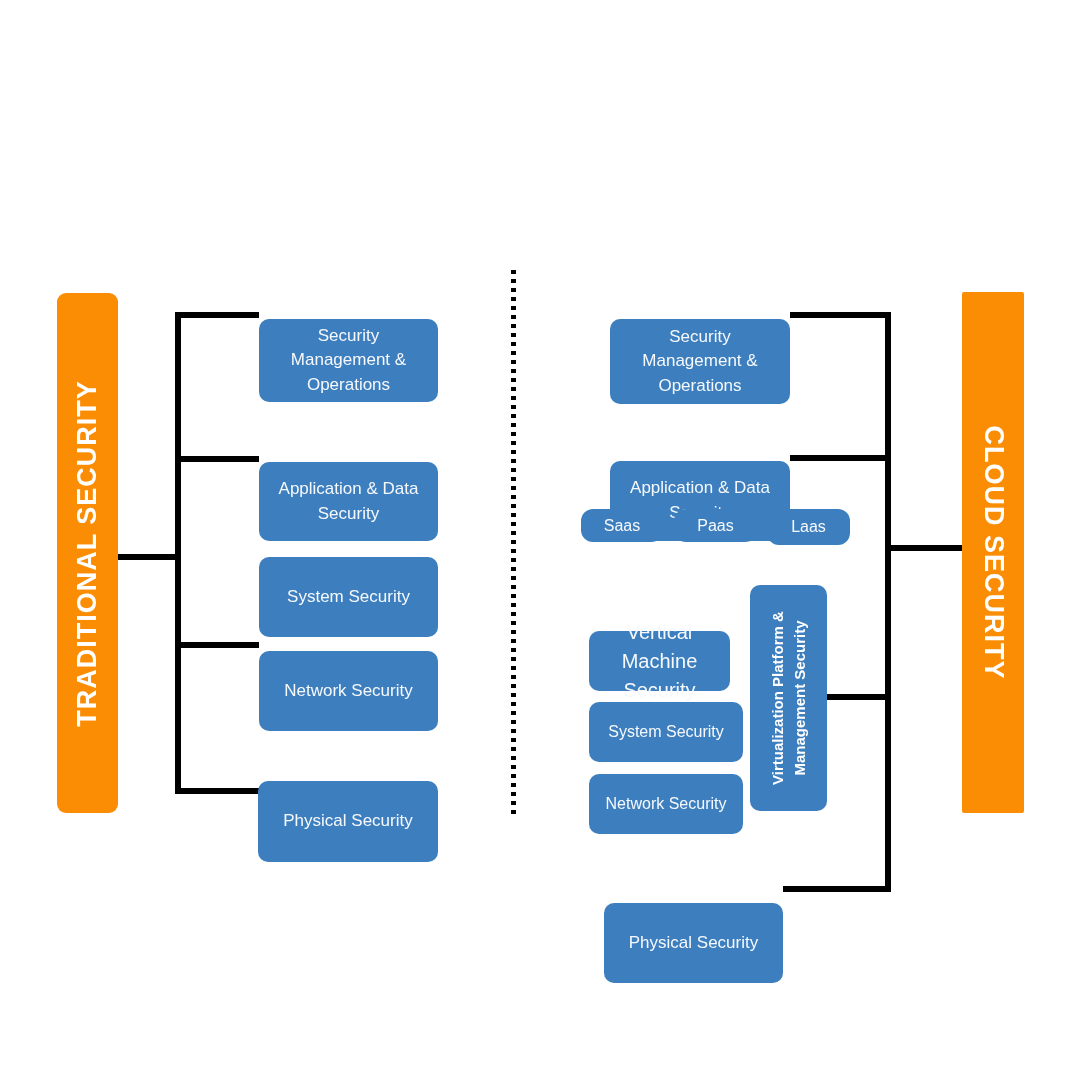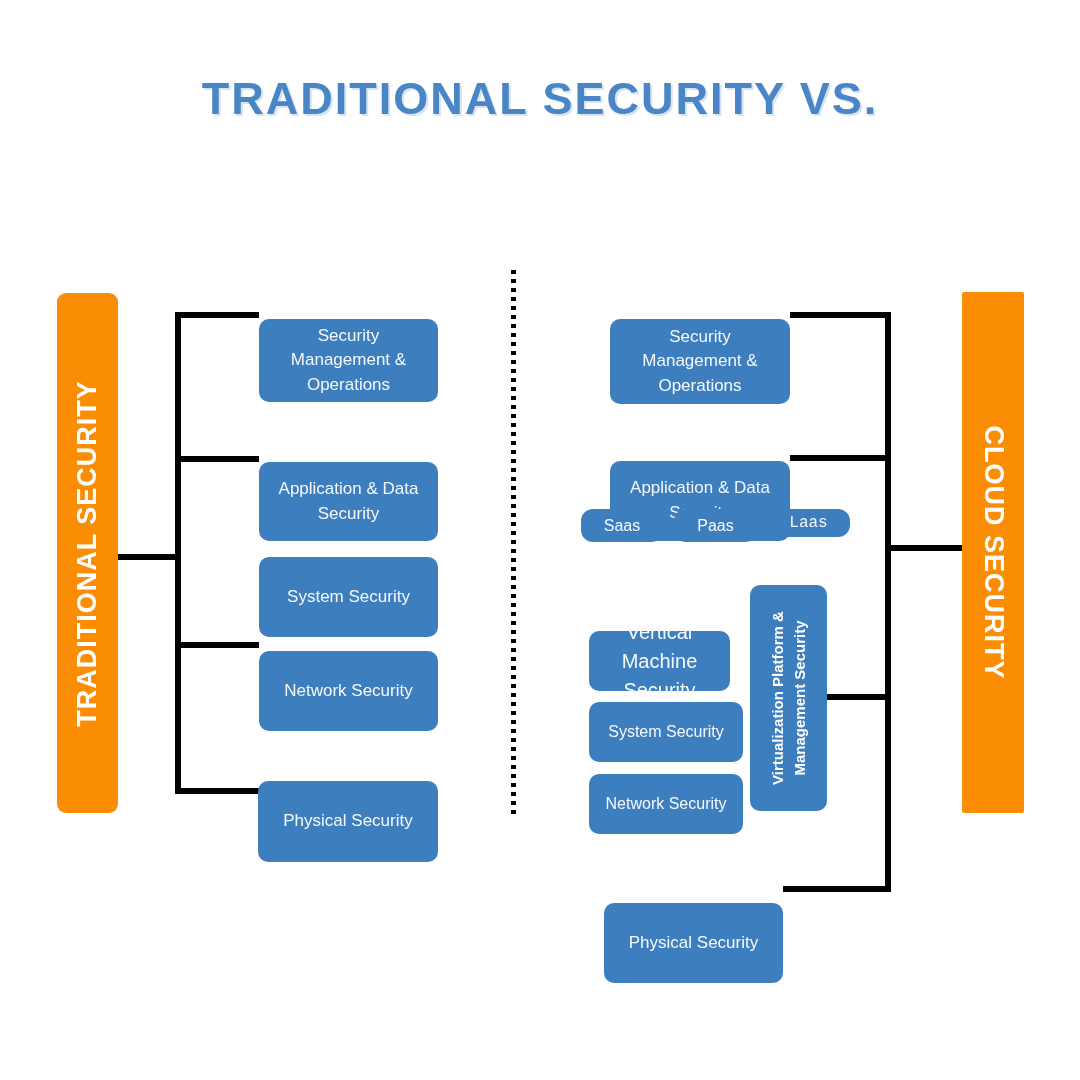--- a/index.html
+++ b/index.html
@@ -71,34 +71,33 @@
   .lb1{left:259px;top:275px;width:179px;height:83px;}
   .lb2{left:259px;top:418px;width:179px;height:79px;}
   .lb3{left:259px;top:513px;width:179px;height:80px;}
   .lb4{left:259px;top:607px;width:179px;height:80px;}
   .lb5{left:258px;top:737px;width:180px;height:81px;}
   
   .rb1{left:610px;top:275px;width:180px;height:85px;}
   .rb2{left:610px;top:417px;width:180px;height:80px;}
   .sb1{left:581px;top:509px;width:82px;height:33px;}
   .sb2{left:674px;top:509px;width:83px;height:33px;}
-  .sb3{left:767px;top:509px;width:83px;height:28px;font-family:Liberation Mono, monospace;}
+  .sb3{left:767px;top:509px;width:83px;height:36px;}
   .mb1{left:589px;top:587px;width:141px;height:60px;font-size:20px;}
   .mb2{left:589px;top:658px;width:154px;height:60px;font-size:16px;}
   .mb3{left:589px;top:730px;width:154px;height:60px;font-size:16px;}
   .virt{left:750px;top:585px;width:77px;height:226px;}
   .rb3{left:604px;top:859px;width:179px;height:80px;}
 </style>
 </head>
 <body>
 
 <div class="canvas">
 
   <div class="title">
-    <div>TRADITIONAL SECURITY VS.</div>
   </div>
 
   <div class="dotted"></div>
 
   <div class="line l-hline"></div>
   <div class="line l-trunk"></div>
   <div class="line l-b1"></div>
   <div class="line l-b2"></div>
   <div class="line l-b3"></div>
   <div class="line l-b4"></div>

